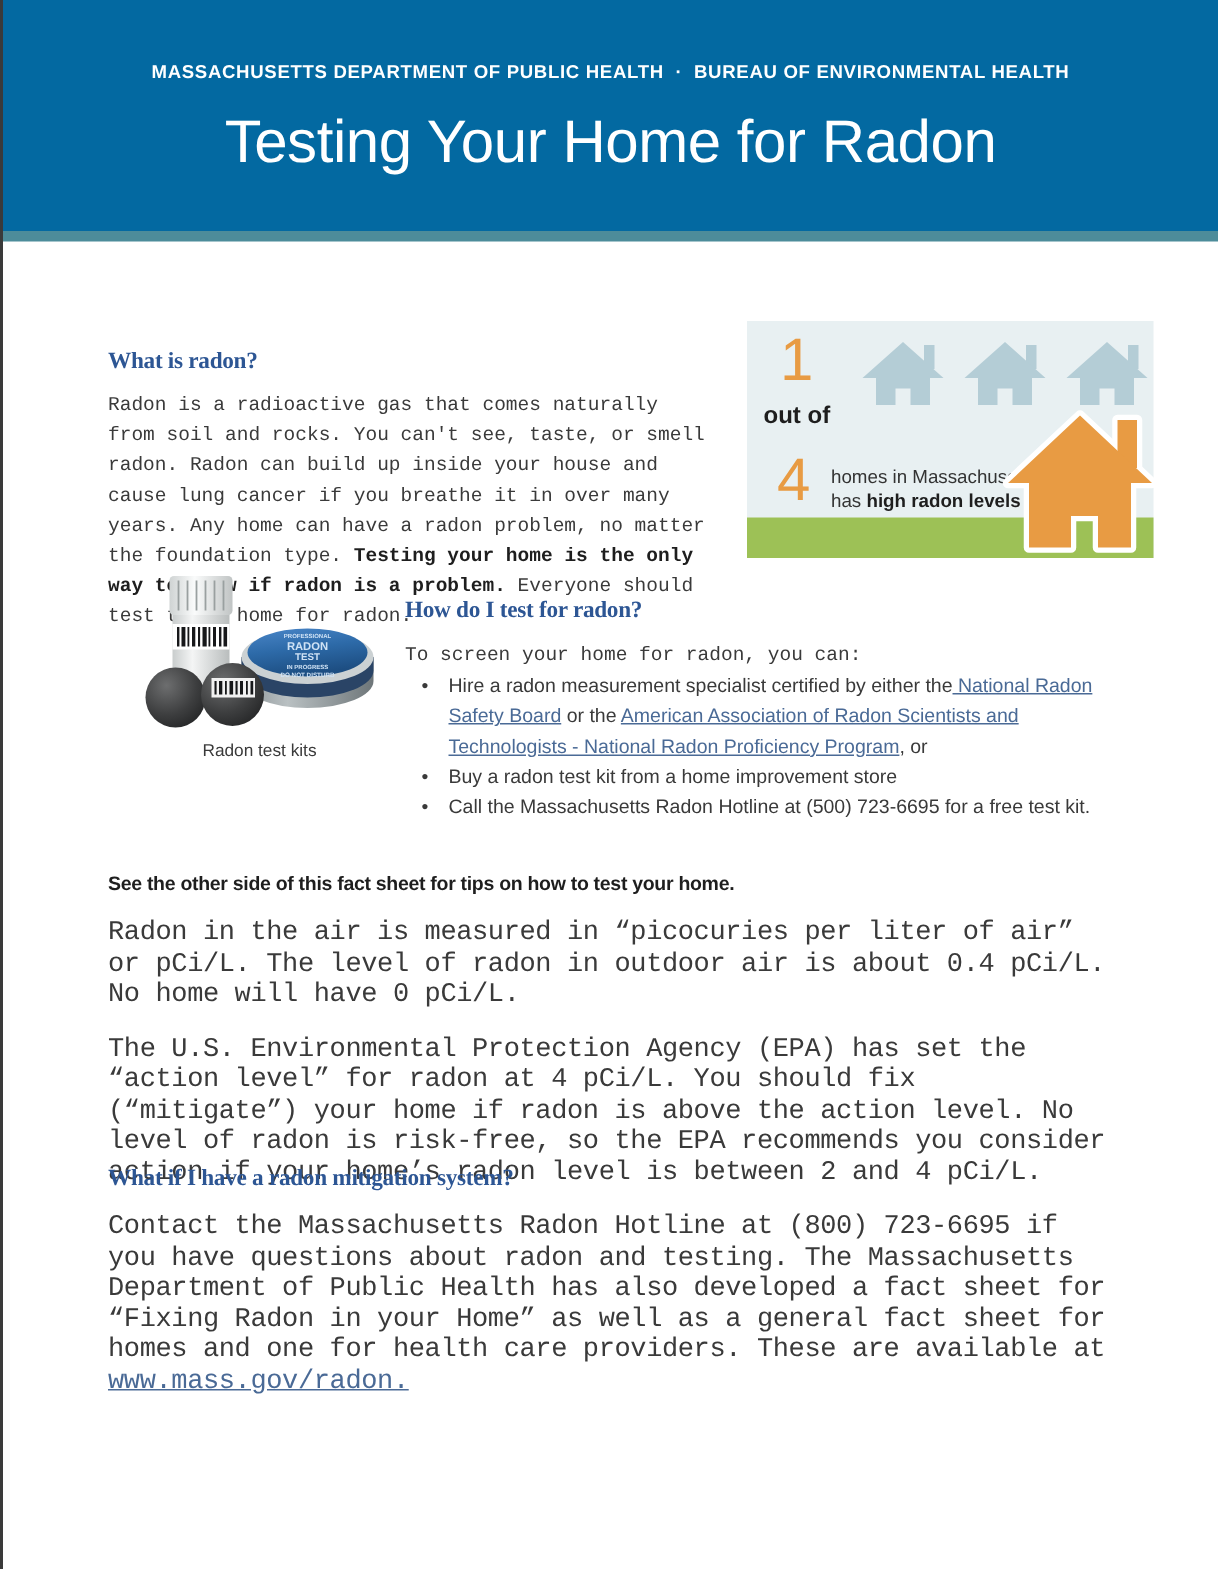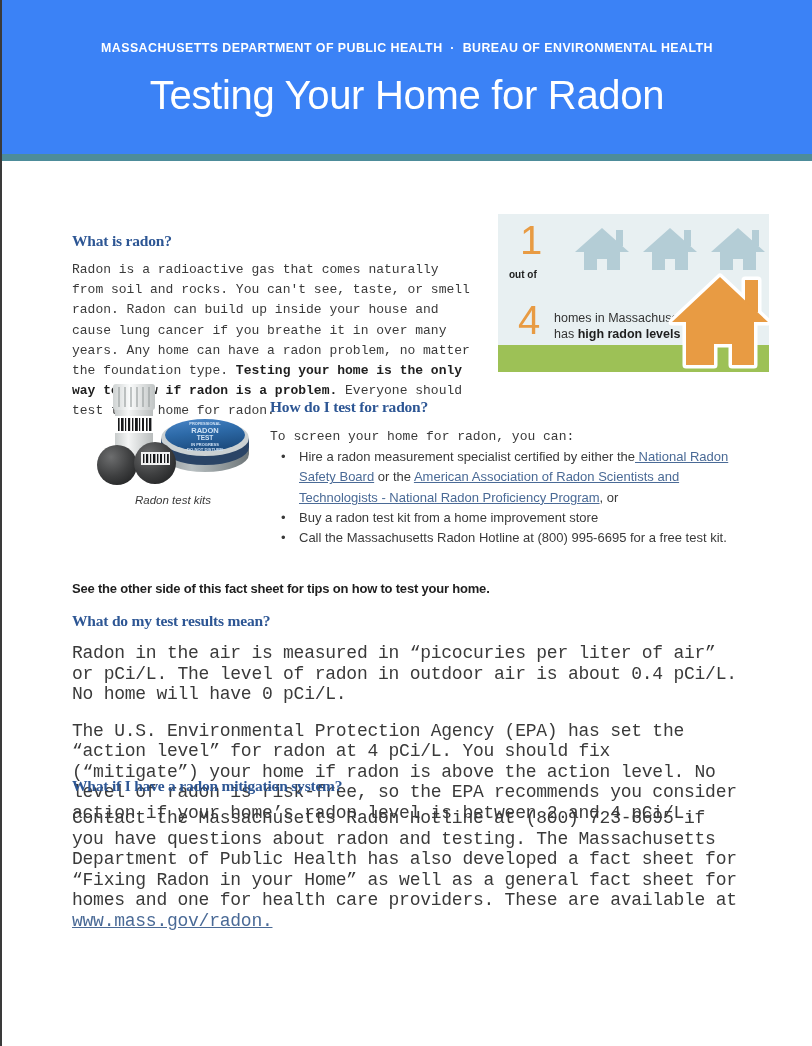--- a/index.html
+++ b/index.html
@@ -21,21 +21,21 @@
     background: #ffffff;
     border-left: 2px solid #3a3a3a;
     box-sizing: border-box;
   }
 
   
   .header-band {
     position: absolute;
     left: 0; right: 0; top: 0;
     height: 156px;
-    background: #3b82f6;
+    background: #0369a1;
   }
   .header-eyebrow {
     position: absolute;
     left: 0; right: 0;
     top: 41px;
     text-align: center;
     color: #ffffff;
     font-size: 12.4px;
     font-weight: bold;
     letter-spacing: 0.45px;
@@ -126,21 +126,21 @@
     color: #e89b43;
     font-size: 40px;
     font-weight: normal;
     line-height: 1;
     font-family: "Liberation Sans", sans-serif;
   }
   .stat-outof {
     position: absolute;
     left: 11px; top: 55px;
     color: #1e1e1e;
-    font-size: 10px;
+    font-size: 16px;
     font-weight: bold;
     font-family: "Liberation Sans", sans-serif;
   }
   .stat-four {
     position: absolute;
     left: 20px; top: 86px;
     color: #e89b43;
     font-size: 40px;
     line-height: 1;
     font-family: "Liberation Sans", sans-serif;
@@ -171,21 +171,20 @@
     left: 6px;
     top: 216px;
     width: 190px;
     text-align: center;
   }
   .kit-caption {
     font-size: 11.5px;
     color: #3a3a3a;
     margin-top: 2px;
     font-family: "Liberation Sans", sans-serif;
-    font-style: italic;
   }
 
   .howto {
     position: absolute;
     left: 198px;
     top: 238px;
     width: 490px;
   }
   .howto h2 { margin-bottom: 11px; }
   ul.bullets {
@@ -366,28 +365,27 @@
       </svg>
       <div class="kit-caption">Radon test kits</div>
     </div>
 
     <div class="howto">
       <h2 class="section-heading">How do I test for radon?</h2>
       <p class="body-text">To screen your home for radon, you can:</p>
       <ul class="bullets">
         <li><span>Hire a radon measurement specialist certified by either the</span><a class="link" href="#"> National Radon Safety Board</a><span> or the </span><a class="link" href="#">American Association of Radon Scientists and Technologists - National Radon Proficiency Program</a><span>, or</span></li>
         <li><span>Buy a radon test kit from a home improvement store</span></li>
-        <li><span>Call the Massachusetts Radon Hotline at (800) 995-6695 for a free test kit.</span></li>
+        <li><span>Call the Massachusetts Radon Hotline at (500) 723-6695 for a free test kit.</span></li>
       </ul>
     </div>
 
     <div class="other-side">See the other side of this fact sheet for tips on how to test your home.</div>
 
     <div class="results-block">
-      <h2 class="section-heading">What do my test results mean?</h2>
       <p class="body-text narrow">Radon in the air is measured in “picocuries per liter of air” or pCi/L. The level of radon in outdoor air is about 0.4 pCi/L. No home will have 0 pCi/L.</p>
       <p class="body-text narrow">The U.S. Environmental Protection Agency (EPA) has set the “action level” for radon at 4 pCi/L. You should fix (“mitigate”) your home if radon is above the action level. No level of radon is risk-free, so the EPA recommends you consider action if your home’s radon level is between 2 and 4 pCi/L.</p>
     </div>
 
     <div class="mitigation-block">
       <h2 class="section-heading">What if I have a radon mitigation system?</h2>
       <p class="body-text narrow"><span>Contact the Massachusetts Radon Hotline at (800) 723-6695 if you have questions about radon and testing. The Massachusetts Department of Public Health has also developed a fact sheet for “Fixing Radon in your Home” as well as a general fact sheet for homes and one for health care providers. These are available at </span><a class="link" href="#">www.mass.gov/radon.</a></p>
     </div>
 
   </div>

